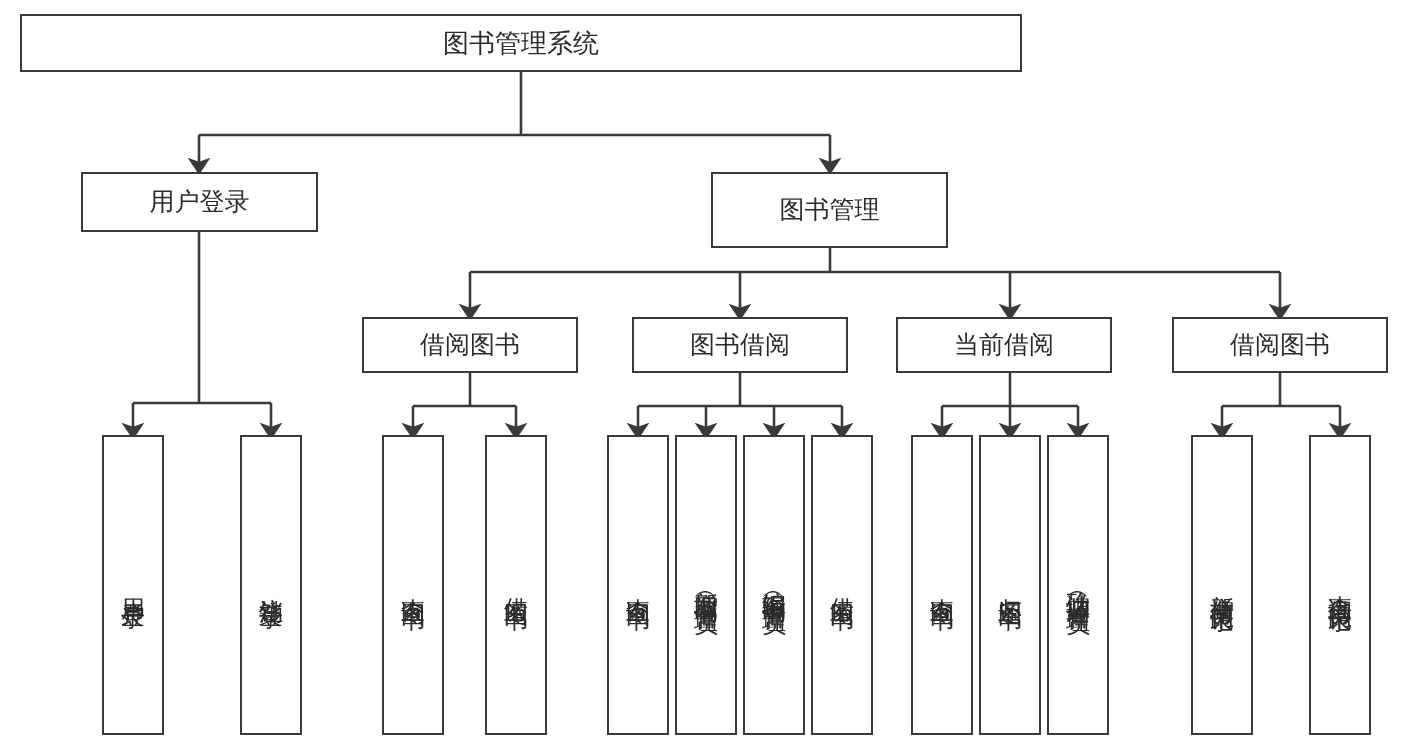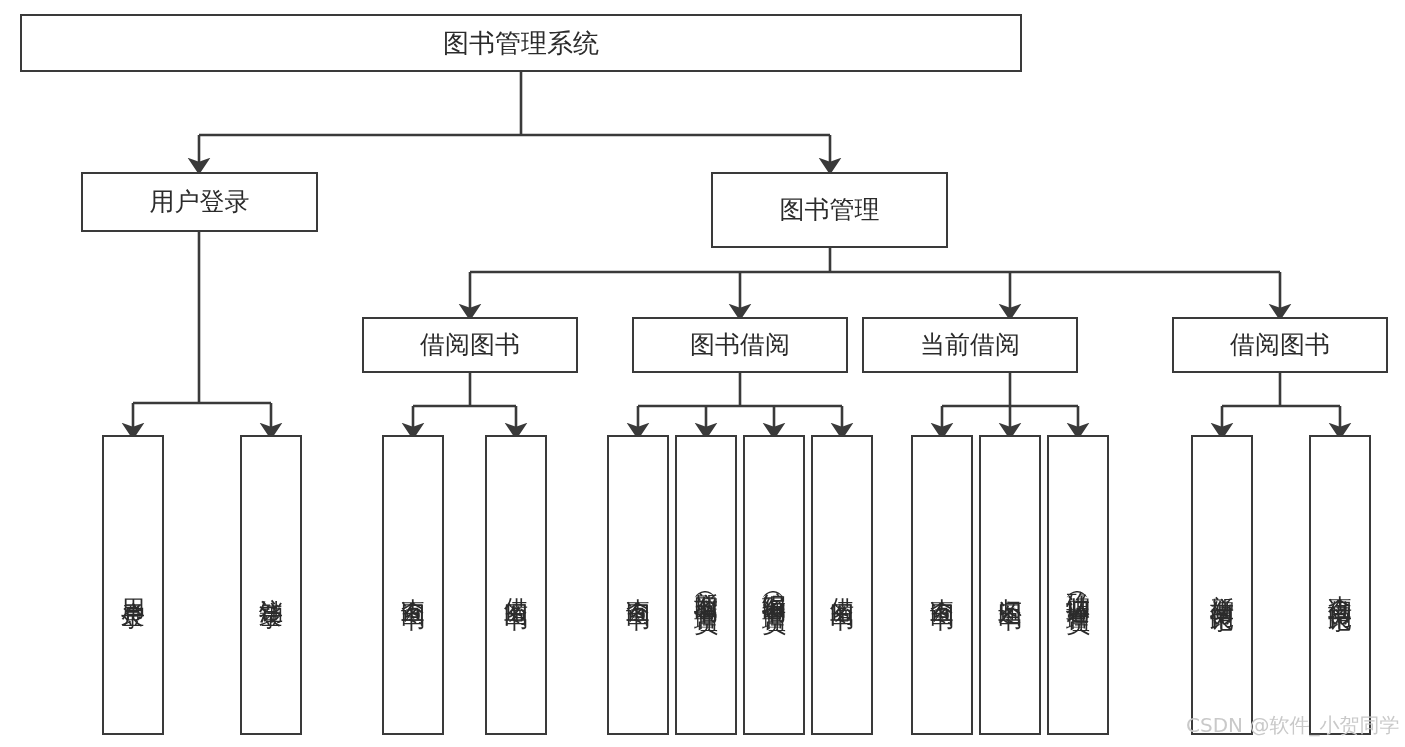--- a/index.html
+++ b/index.html
@@ -139,21 +139,21 @@
   </div>
 
   <div class="node horiz" style="left:362px; top:317px; width:216px; height:56px;">
     <span class="label">借阅图书</span>
   </div>
 
   <div class="node horiz" style="left:632px; top:317px; width:216px; height:56px;">
     <span class="label">图书借阅</span>
   </div>
 
-  <div class="node horiz" style="left:862px; top:317px; width:216px; height:56px;">
+  <div class="node horiz" style="left:896px; top:317px; width:216px; height:56px;">
     <span class="label">当前借阅</span>
   </div>
 
   <div class="node horiz" style="left:1172px; top:317px; width:216px; height:56px;">
     <span class="label">借阅图书</span>
   </div>
 
   <div class="node vert" style="left:102px; top:435px; width:62px; height:300px;">
     <span class="label">用户登录</span>
   </div>
@@ -199,15 +199,14 @@
   </div>
 
   <div class="node vert" style="left:1191px; top:435px; width:62px; height:300px;">
     <span class="label">新增借阅记录</span>
   </div>
 
   <div class="node vert" style="left:1309px; top:435px; width:62px; height:300px;">
     <span class="label">查询借阅记录</span>
   </div>
 
-  <div class="watermark" style="left:1186px; top:712px;">CSDN @软件_小贺同学</div>
 
 </div>
 
 </body></html>

